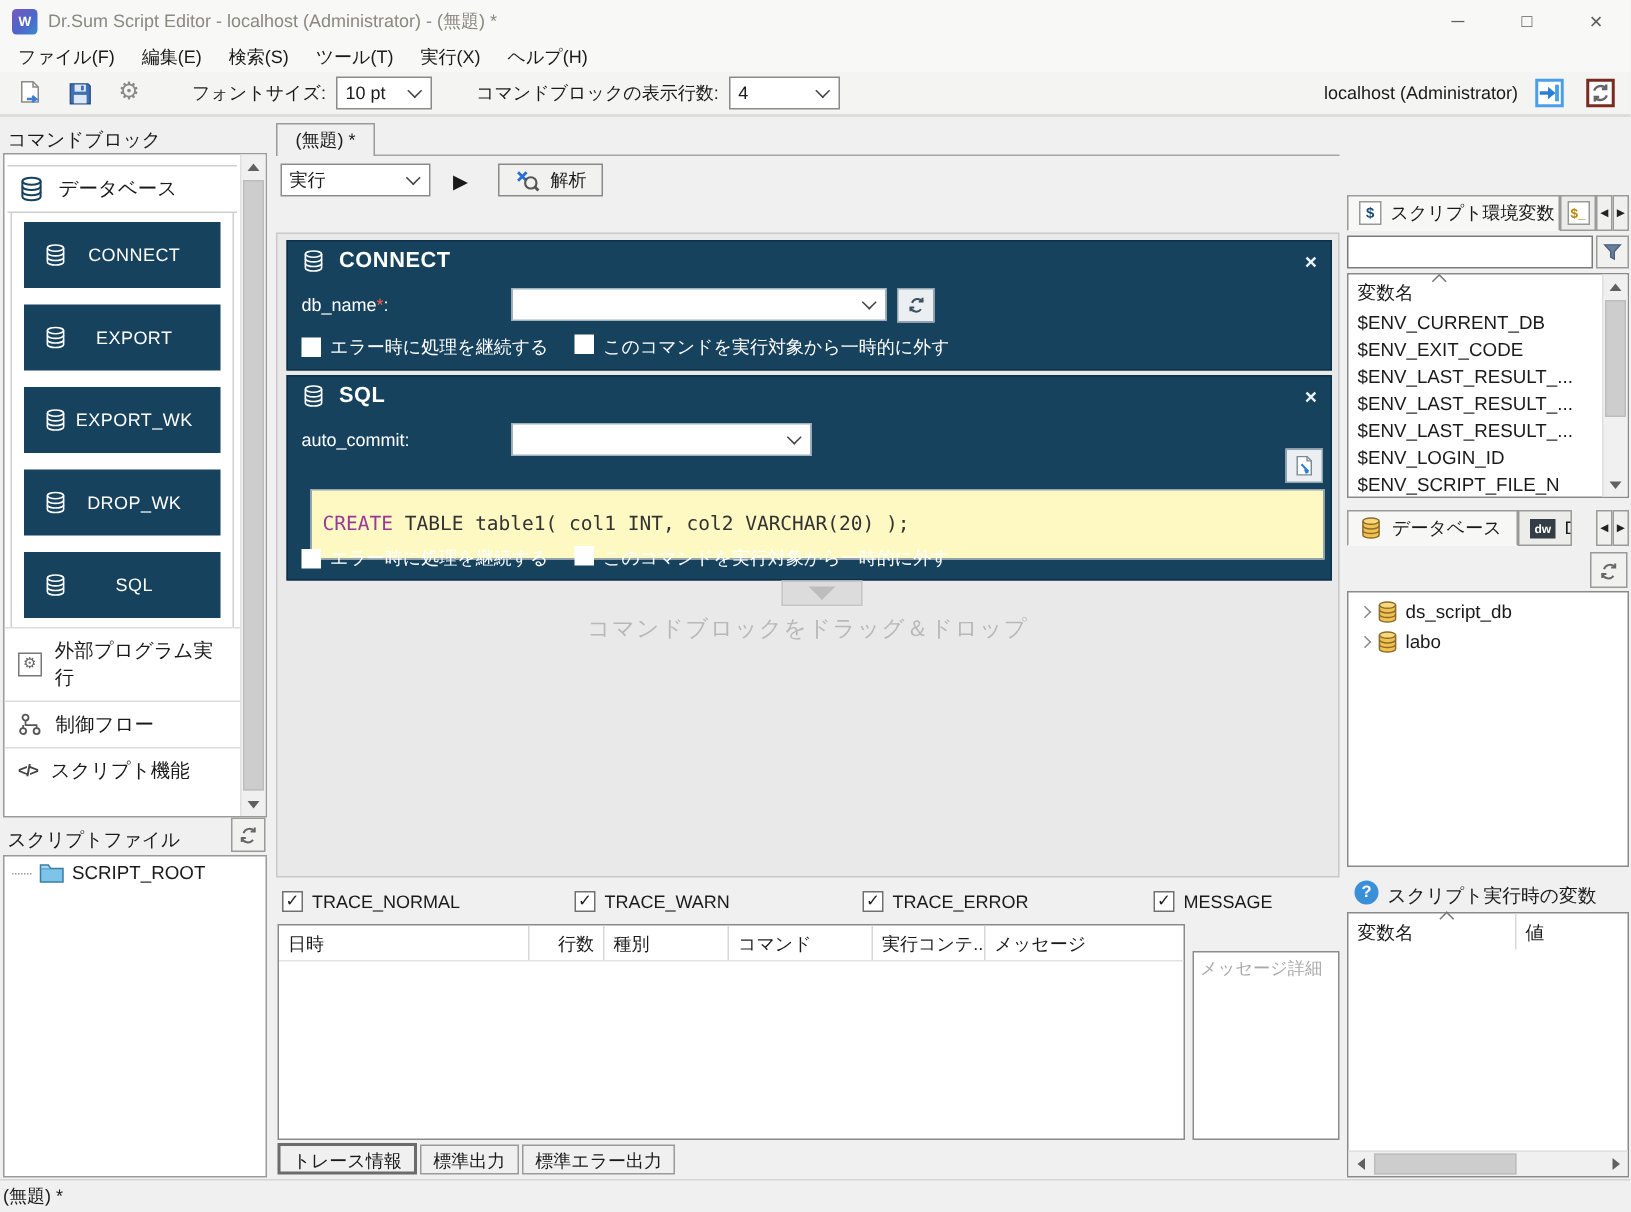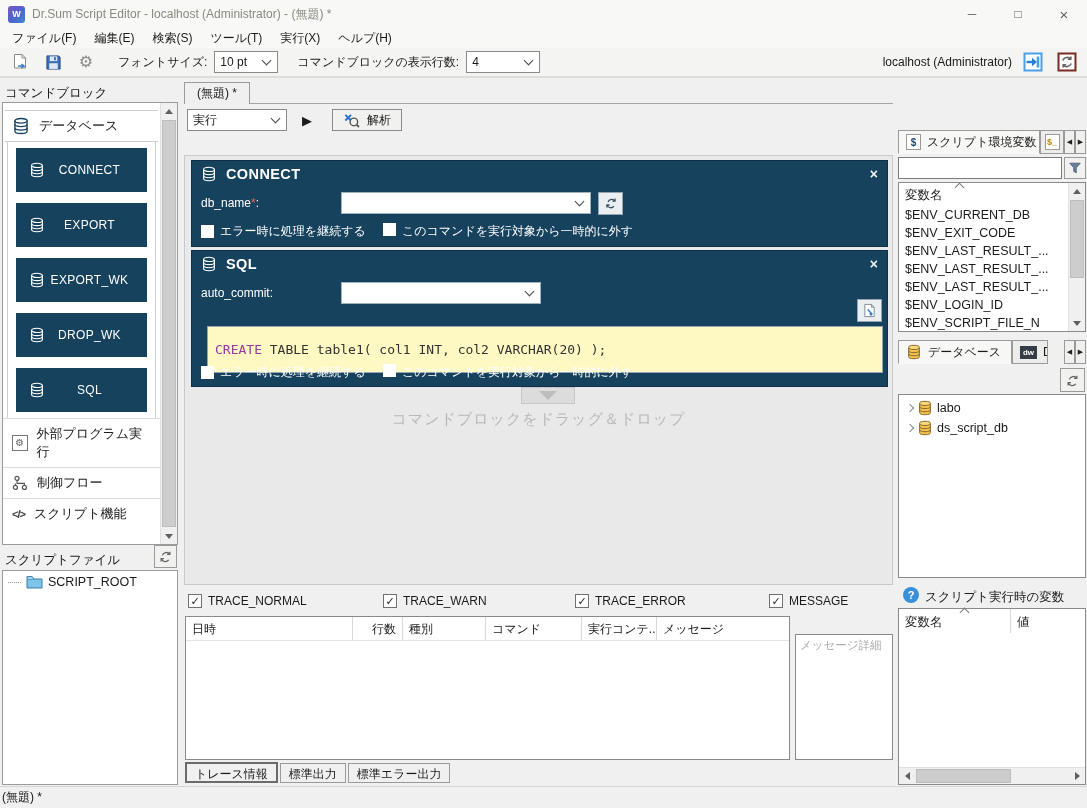--- a/index.html
+++ b/index.html
@@ -18,21 +18,21 @@
 .wc.close-btn{font-size:15px}
 
 
 .menubar{position:absolute;left:0;top:28px;right:0;height:20px;background:#f8f8f7;display:flex;align-items:center;padding-left:3px}
 .menu-item{padding:2px 9px;color:#1a1a1a;white-space:nowrap}
 
 
 .toolbar{position:absolute;left:0;top:48px;right:0;height:30px;background:#f4f4f2;border-bottom:2px solid #dddddb;display:flex;align-items:center;padding:0 7px;gap:7px}
 .tbtn{width:26px;height:24px;display:flex;align-items:center;justify-content:center}
 .gear-glyph{font-size:16px;color:#8a8a8a;line-height:1}
-.tb-label{margin-left:12px;white-space:nowrap}
+.tb-label{margin-left:22px;white-space:nowrap}
 .tb-right{margin-left:auto;display:flex;align-items:center;gap:8px}
 
 
 .combo{height:22px;background:#fff;border:1px solid #8a8a8a;display:flex;align-items:center;padding:0 5px;position:relative;cursor:default}
 .combo .txt{flex:1;white-space:nowrap;overflow:hidden;font-size:12px}
 .chev-d{width:7px;height:7px;border-right:1.5px solid #444;border-bottom:1.5px solid #444;transform:rotate(45deg);margin:-3px 2px 0 6px;flex:none}
 .chev-u{width:7px;height:7px;border-left:1.5px solid #777;border-top:1.5px solid #777;transform:rotate(45deg)}
 .chev-r{width:6px;height:6px;border-right:1.3px solid #8a8a8a;border-top:1.3px solid #8a8a8a;transform:rotate(45deg);flex:none}
 
 
@@ -573,32 +573,32 @@
   <div class="db-tree">
     <div class="tree-item">
       <span class="chev-r"></span>
       <span>
         <svg width="16" height="16" viewBox="0 0 16 16">
             <path d="M2.6 3.4 v9.2 a5.4 2.1 0 0 0 10.8 0 v-9.2" fill="#f2c14e" stroke="#8a6d2f"></path>
             <ellipse cx="8" cy="3.4" rx="5.4" ry="2.1" fill="#f8d87a" stroke="#8a6d2f"></ellipse>
             <path d="M2.6 6.5 a5.4 2.1 0 0 0 10.8 0 M2.6 9.6 a5.4 2.1 0 0 0 10.8 0" fill="none" stroke="#8a6d2f"></path>
           </svg>
       </span>
-      <span>labo</span>
+      <span>ds_script_db</span>
     </div>
     <div class="tree-item">
       <span class="chev-r"></span>
       <span>
         <svg width="16" height="16" viewBox="0 0 16 16">
             <path d="M2.6 3.4 v9.2 a5.4 2.1 0 0 0 10.8 0 v-9.2" fill="#f2c14e" stroke="#8a6d2f"></path>
             <ellipse cx="8" cy="3.4" rx="5.4" ry="2.1" fill="#f8d87a" stroke="#8a6d2f"></ellipse>
             <path d="M2.6 6.5 a5.4 2.1 0 0 0 10.8 0 M2.6 9.6 a5.4 2.1 0 0 0 10.8 0" fill="none" stroke="#8a6d2f"></path>
           </svg>
       </span>
-      <span>ds_script_db</span>
+      <span>labo</span>
     </div>
   </div>
 
   <span class="help-icon">?</span>
   <div class="rt-title">スクリプト実行時の変数</div>
   <div class="rt-box">
     <div class="rt-head">
       <span class="rt-cell" style="width:112px">
         <span class="sortmark chev-u" style="left:62px;top:0"></span>
         <span>変数名</span>

